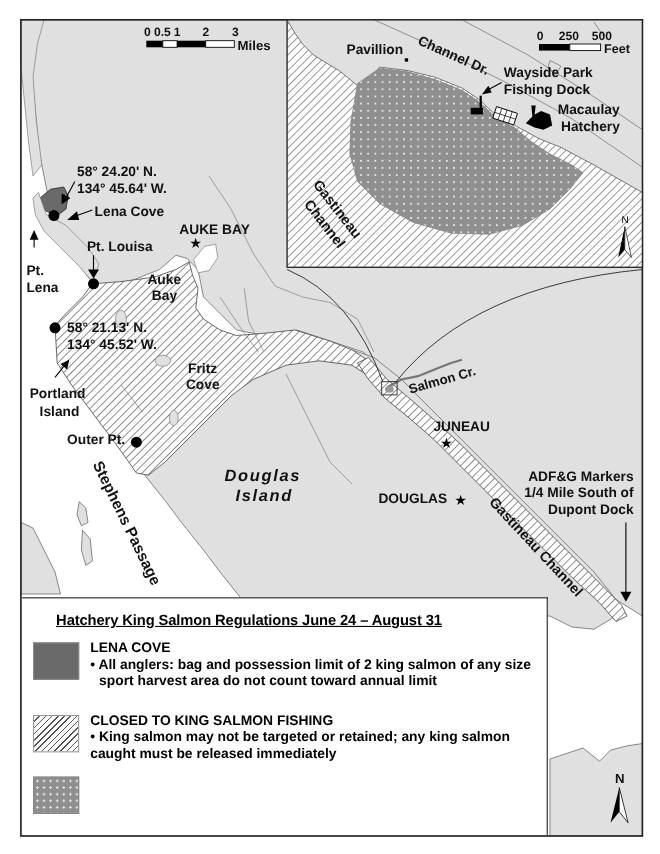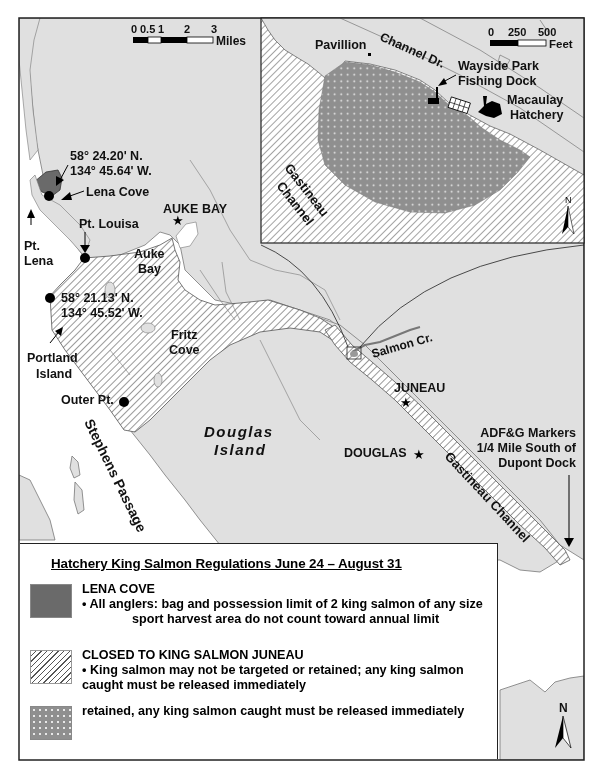--- a/index.html
+++ b/index.html
@@ -16,21 +16,21 @@
   .swatch { position: absolute; left: 0; top: 2px; width: 42px; height: 34px; box-sizing: border-box;
             border: 1px solid #888; }
   .sw-lena { background: #6a6a6a; }
   .sw-closed { background: repeating-linear-gradient(135deg, #fff 0 3px, #555 3px 4px); border-color:#999; }
   .sw-snag { background-color: #8f8f8f;
              background-image: radial-gradient(circle, #e8e8e8 0.9px, transparent 1.2px);
              background-size: 6px 6px; border-color:#888; }
   .row-text { position: absolute; left: 52px; top: 0; font-size: 12.6px; font-weight: bold; line-height: 15px; }
   .row-head { font-weight: bold; }
   .bullet { display: block; }
-  .indent { padding-left: 8px; display: block; margin-left: 42px; }
+  .indent { padding-left: 8px; display: block; }
 </style>
 </head>
 <body>
 
 <svg id="map-svg" width="600" height="776" viewBox="0 0 600 776" xmlns="http://www.w3.org/2000/svg">
   <defs>
     <pattern id="hatch" patternUnits="userSpaceOnUse" width="5" height="5" patternTransform="rotate(45)">
       <rect width="5" height="5" fill="#ffffff"></rect>
       <line x1="0" y1="0" x2="0" y2="5" stroke="#333" stroke-width="1"></line>
     </pattern>
@@ -244,25 +244,24 @@
     <div class="row-text">
       <span class="row-head bullet">LENA COVE</span>
       <span class="bullet">• All anglers: bag and possession limit of 2 king salmon of any size</span>
       <span class="indent">sport harvest area do not count toward annual limit</span>
     </div>
   </div>
 
   <div class="legend-row" style="top:104px;">
     <div class="swatch sw-closed"></div>
     <div class="row-text">
-      <span class="row-head bullet">CLOSED TO KING SALMON JUNEAU</span>
+      <span class="row-head bullet">CLOSED TO KING SALMON FISHING</span>
       <span class="bullet">• King salmon may not be targeted or retained; any king salmon</span>
       <span class="bullet">caught must be released immediately</span>
     </div>
   </div>
 
   <div class="legend-row" style="top:160px;">
     <div class="swatch sw-snag"></div>
     <div class="row-text">
-      <span class="bullet">retained, any king salmon caught must be released immediately</span>
     </div>
   </div>
 </div>
 
 </body></html>

